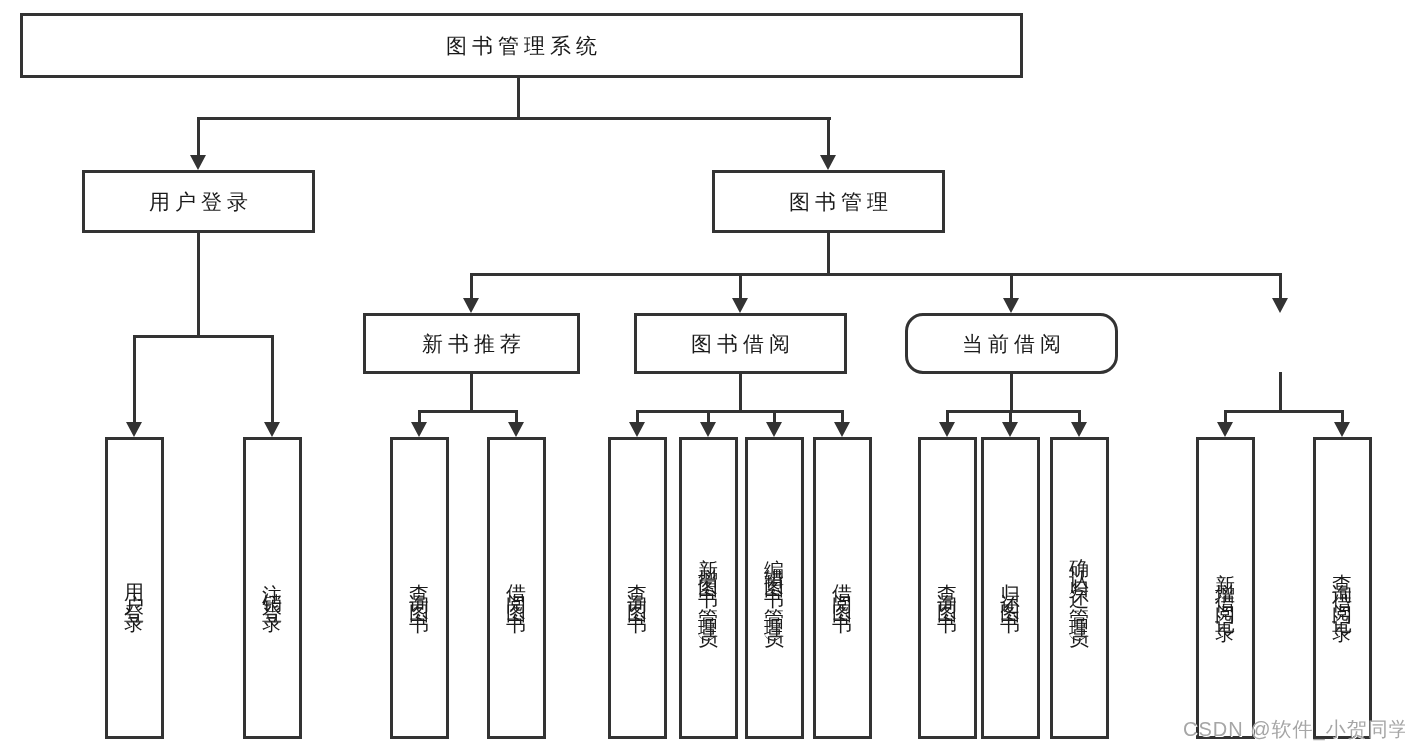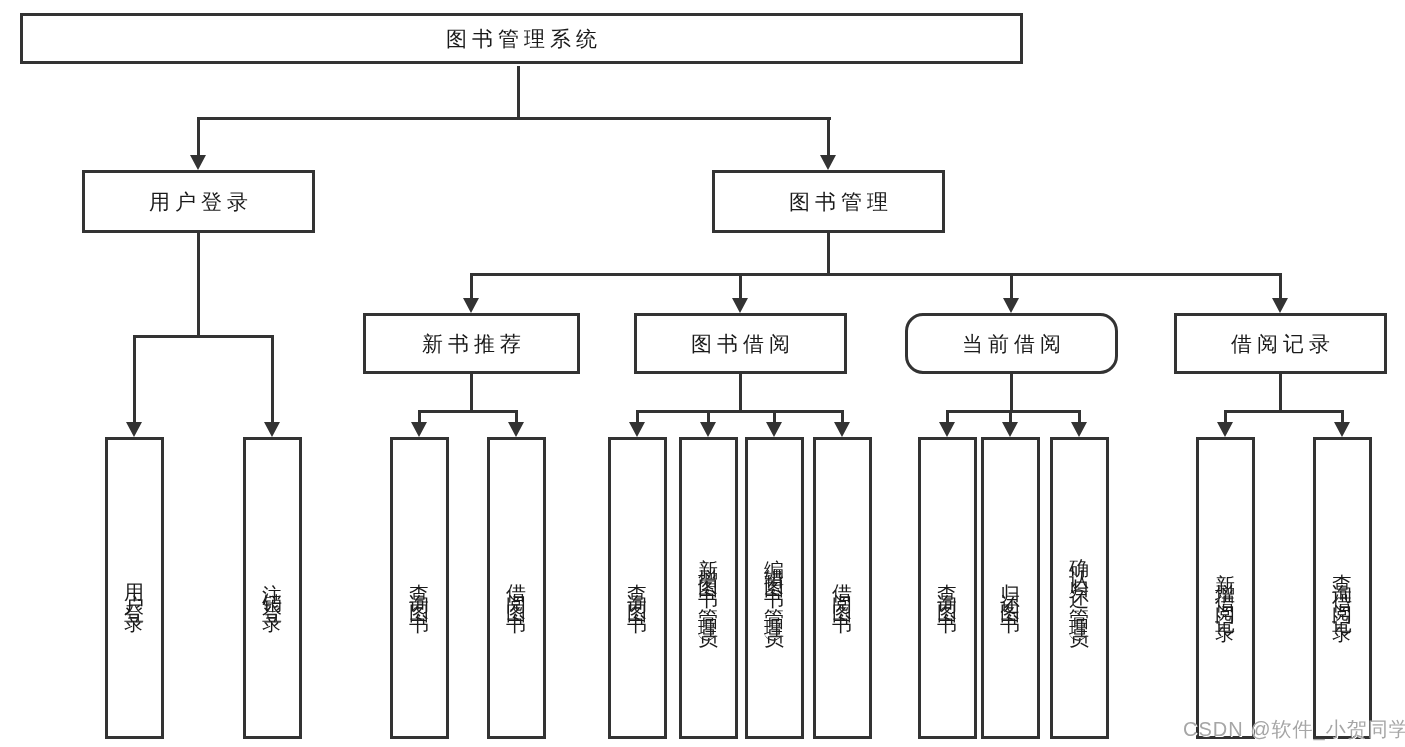--- a/index.html
+++ b/index.html
@@ -119,29 +119,28 @@
   <div class="vl" style="left:1078px;top:410px;height:14px;"></div>
   <div class="ah" style="left:1071px;top:422px;"></div>
 
   <div class="vl" style="left:1279px;top:372px;height:40px;"></div>
   <div class="hl" style="left:1224px;top:410px;width:119px;"></div>
   <div class="vl" style="left:1224px;top:410px;height:14px;"></div>
   <div class="ah" style="left:1217px;top:422px;"></div>
   <div class="vl" style="left:1341px;top:410px;height:14px;"></div>
   <div class="ah" style="left:1334px;top:422px;"></div>
 
-  <div class="node" style="left:20px;top:13px;width:1003px;height:51px;">图书管理系统</div>
+  <div class="node" style="left:20px;top:13px;width:1003px;height:65px;">图书管理系统</div>
 
   <div class="node" style="left:82px;top:170px;width:233px;height:63px;">用户登录</div>
   <div class="node" style="left:712px;top:170px;width:233px;height:63px;padding-left:20px;">图书管理</div>
 
   <div class="node" style="left:363px;top:313px;width:217px;height:61px;">新书推荐</div>
   <div class="node" style="left:634px;top:313px;width:213px;height:61px;">图书借阅</div>
   <div class="node" style="left:905px;top:313px;width:213px;height:61px;border-radius:18px;">当前借阅</div>
-  <div class="node" style="left:1174px;top:313px;width:213px;height:61px;">借阅记录</div>
 
   <div class="vnode" style="left:105px;">用户登录</div>
   <div class="vnode" style="left:243px;">注销登录</div>
 
   <div class="vnode" style="left:390px;">查询图书</div>
   <div class="vnode" style="left:487px;">借阅图书</div>
 
   <div class="vnode" style="left:608px;">查询图书</div>
   <div class="vnode" style="left:679px;">新增图书（管理员）</div>
   <div class="vnode" style="left:745px;">编辑图书（管理员）</div>

